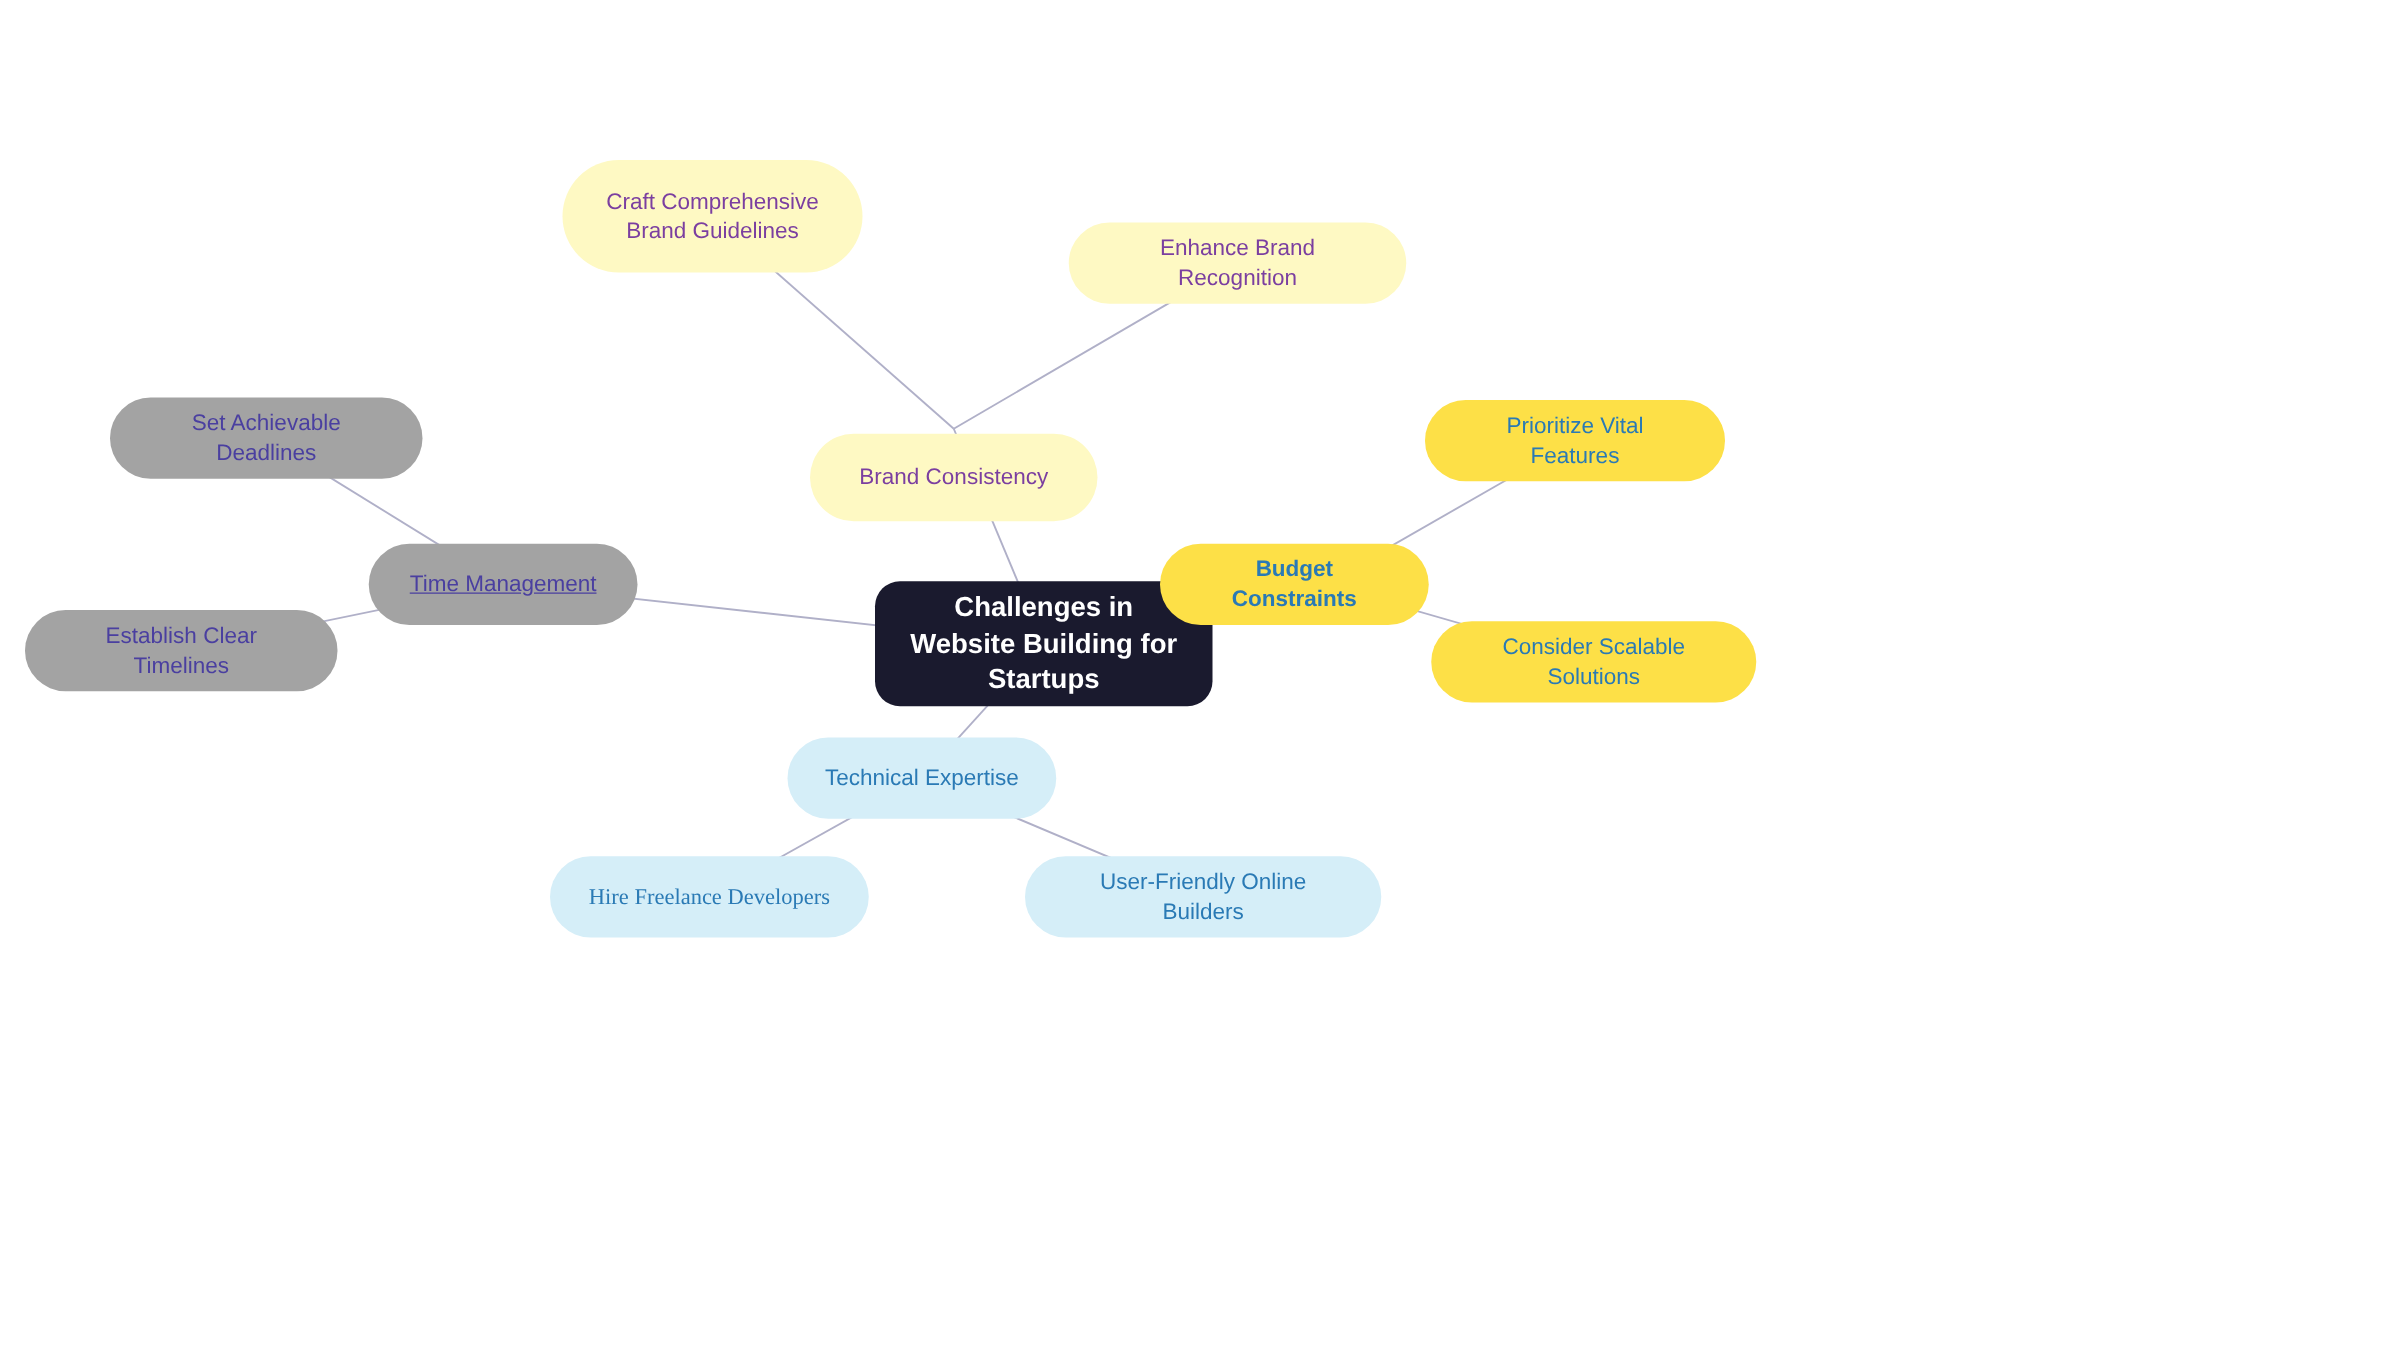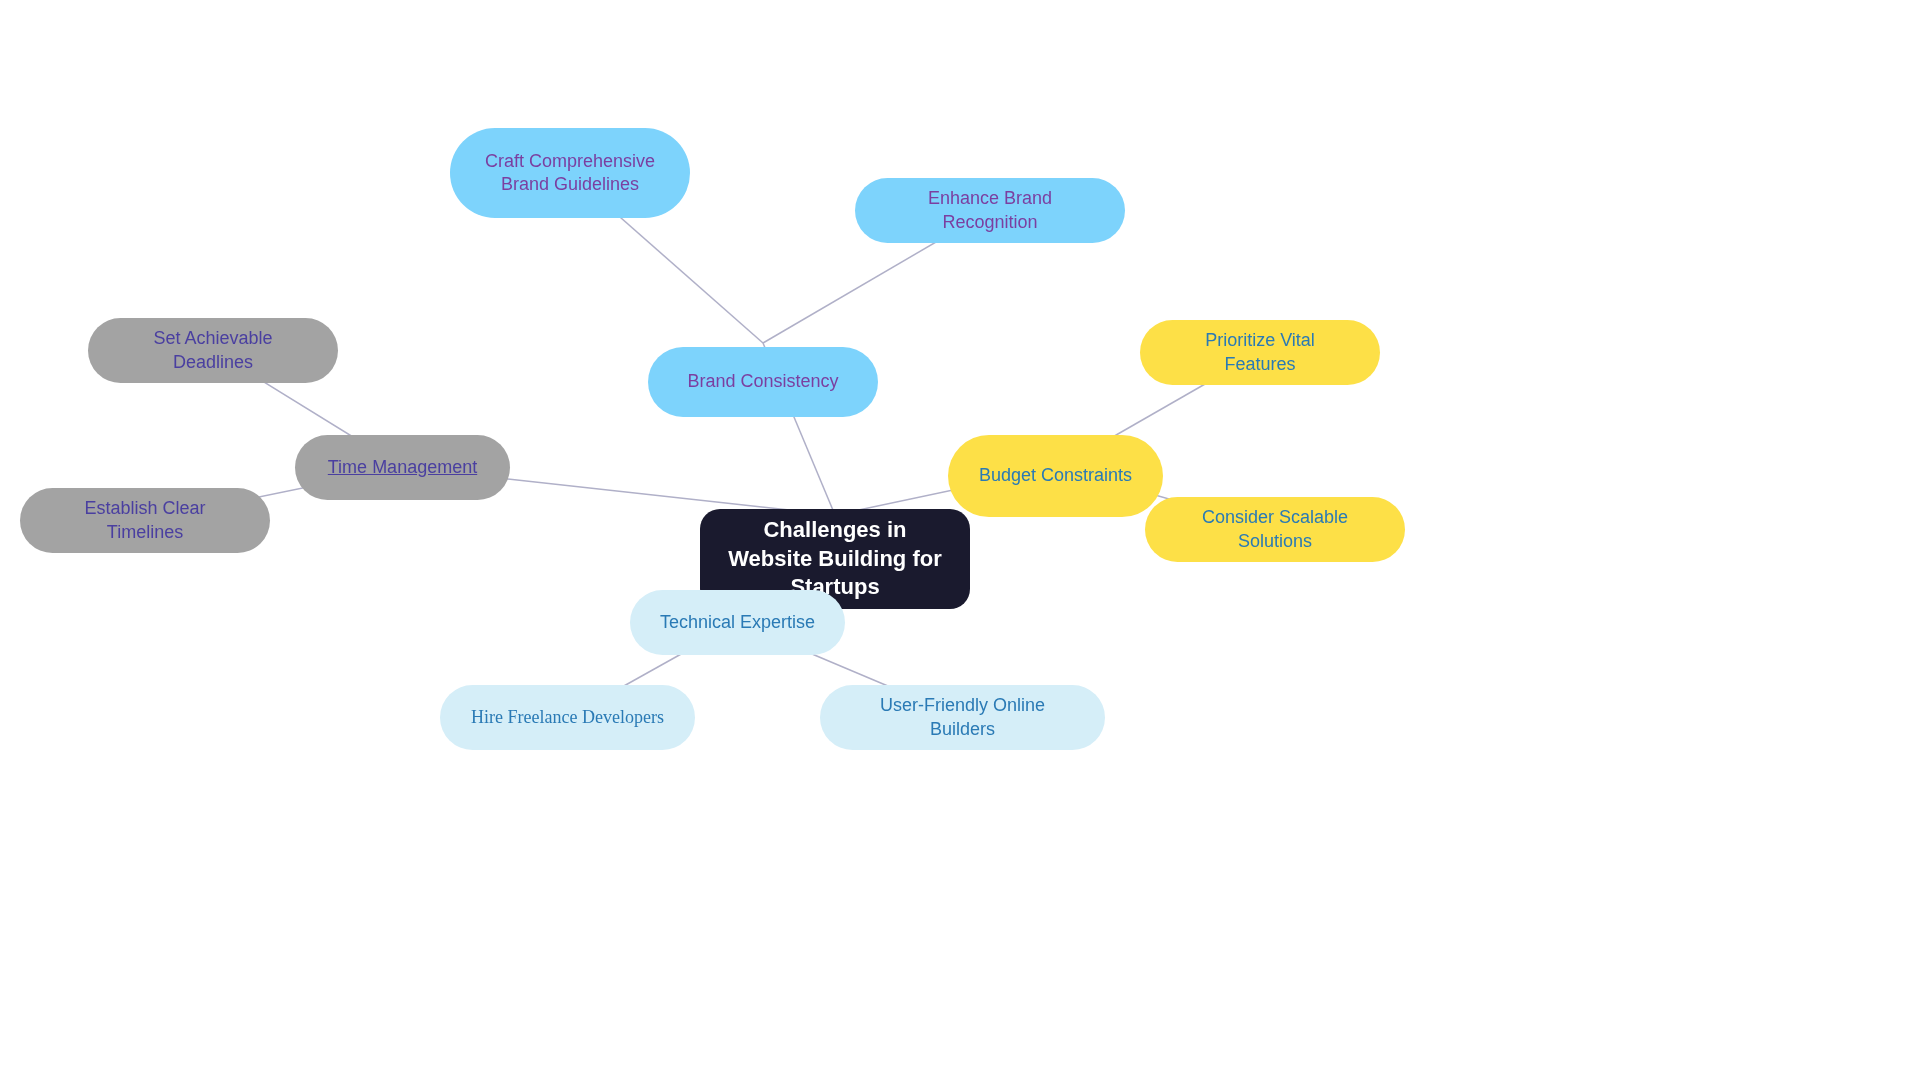--- a/index.html
+++ b/index.html
@@ -34,21 +34,21 @@
     .node-center {
       background: #1a1a2e;
       color: #ffffff;
       font-size: 22px;
       font-weight: 600;
       border-radius: 20px;
       width: 270px;
       height: 100px;
     }
     .node-purple {
-      background: #7dd3fc;
+      background: #fef9c3;
       color: #7b3fa0;
       border: none;
     }
     .node-lavender {
       background: #a3a3a3;
       color: #4a3fa0;
       border: none;
     }
     .node-blue {
       background: #fde047;
@@ -72,35 +72,35 @@
     <line x1="402.5" y1="467.5" x2="213" y2="350.5" stroke="#b0b0c8" stroke-width="1.5"></line>
     <line x1="402.5" y1="467.5" x2="145" y2="520.5" stroke="#b0b0c8" stroke-width="1.5"></line>
     <line x1="835" y1="515" x2="1059.5" y2="467.5" stroke="#b0b0c8" stroke-width="1.5"></line>
     <line x1="1059.5" y1="467.5" x2="1260" y2="352.5" stroke="#b0b0c8" stroke-width="1.5"></line>
     <line x1="1059.5" y1="467.5" x2="1275" y2="529.5" stroke="#b0b0c8" stroke-width="1.5"></line>
     <line x1="835" y1="515" x2="737.5" y2="622.5" stroke="#b0b0c8" stroke-width="1.5"></line>
     <line x1="737.5" y1="622.5" x2="567.5" y2="717.5" stroke="#b0b0c8" stroke-width="1.5"></line>
     <line x1="737.5" y1="622.5" x2="962.5" y2="717.5" stroke="#b0b0c8" stroke-width="1.5"></line>
   </svg>
 
-<div class="node node-center" style="left:700px; top:465px; width:270px; height:100px;margin-top:44px;">Challenges in Website Building for Startups</div>
+<div class="node node-center" style="left:700px; top:465px; width:270px; height:100px;">Challenges in Website Building for Startups</div>
 
 <div class="node node-purple" style="left:648px; top:308px; width:230px; height:70px;margin-top:39px;">Brand Consistency</div>
 
 <div class="node node-purple" style="left:450px; top:128px; width:240px; height:90px;">Craft Comprehensive Brand Guidelines</div>
 
 <div class="node node-purple" style="left:855px; top:178px; width:270px; height:65px;">Enhance Brand Recognition</div>
 
 <div class="node node-lavender" style="left:295px; top:435px; width:215px; height:65px;text-decoration:underline;">Time Management</div>
 
 <div class="node node-lavender" style="left:88px; top:318px; width:250px; height:65px;">Set Achievable Deadlines</div>
 
 <div class="node node-lavender" style="left:20px; top:488px; width:250px; height:65px;">Establish Clear Timelines</div>
 
-<div class="node node-blue" style="left:948px; top:435px; width:215px; height:82px;">Budget Constraints</div>
+<div class="node node-blue" style="left:928px; top:435px; width:215px; height:65px;font-weight:bold;">Budget Constraints</div>
 
 <div class="node node-blue" style="left:1140px; top:320px; width:240px; height:65px;">Prioritize Vital Features</div>
 
 <div class="node node-blue" style="left:1145px; top:497px; width:260px; height:65px;">Consider Scalable Solutions</div>
 
 <div class="node node-light-blue" style="left:630px; top:590px; width:215px; height:65px;">Technical Expertise</div>
 
 <div class="node node-light-blue" style="left:440px; top:685px; width:255px; height:65px;font-family:Liberation Serif, serif;">Hire Freelance Developers</div>
 
 <div class="node node-light-blue" style="left:820px; top:685px; width:285px; height:65px;text-align:center;">User-Friendly Online Builders</div>

